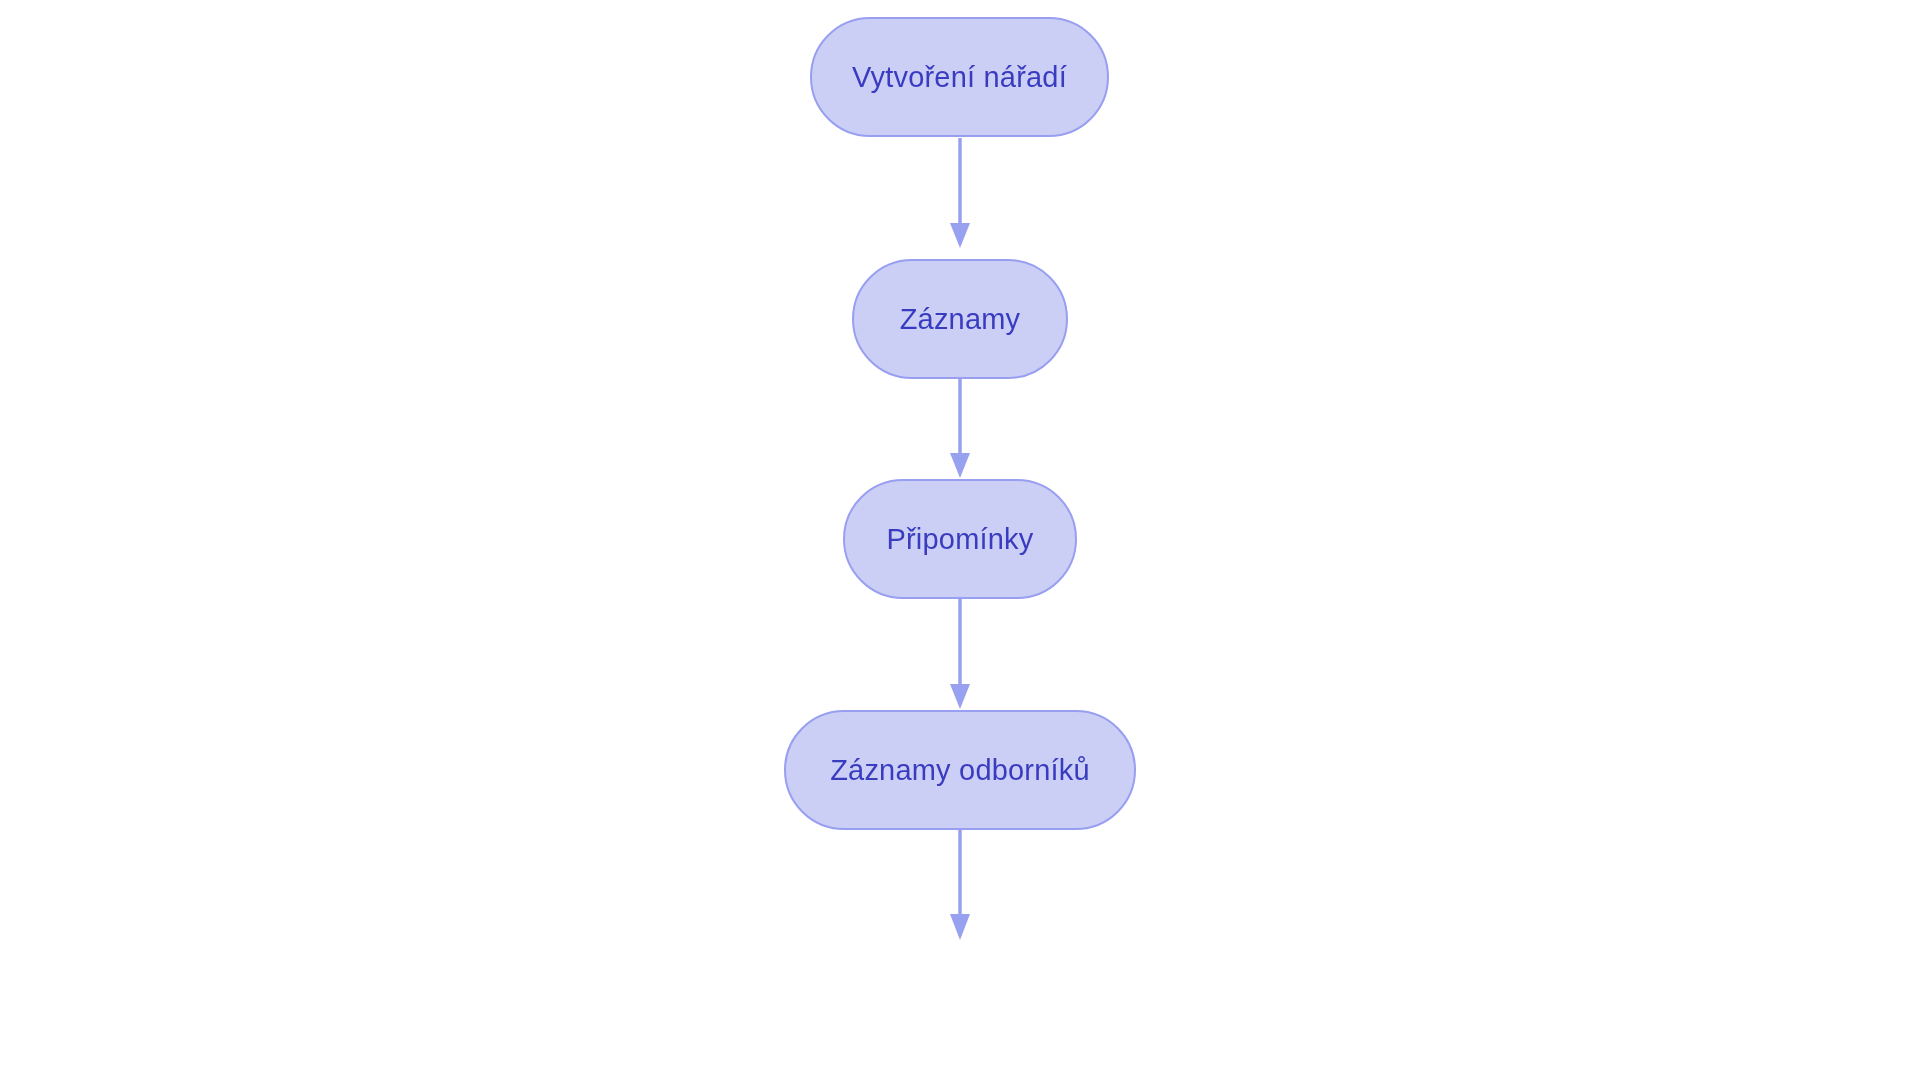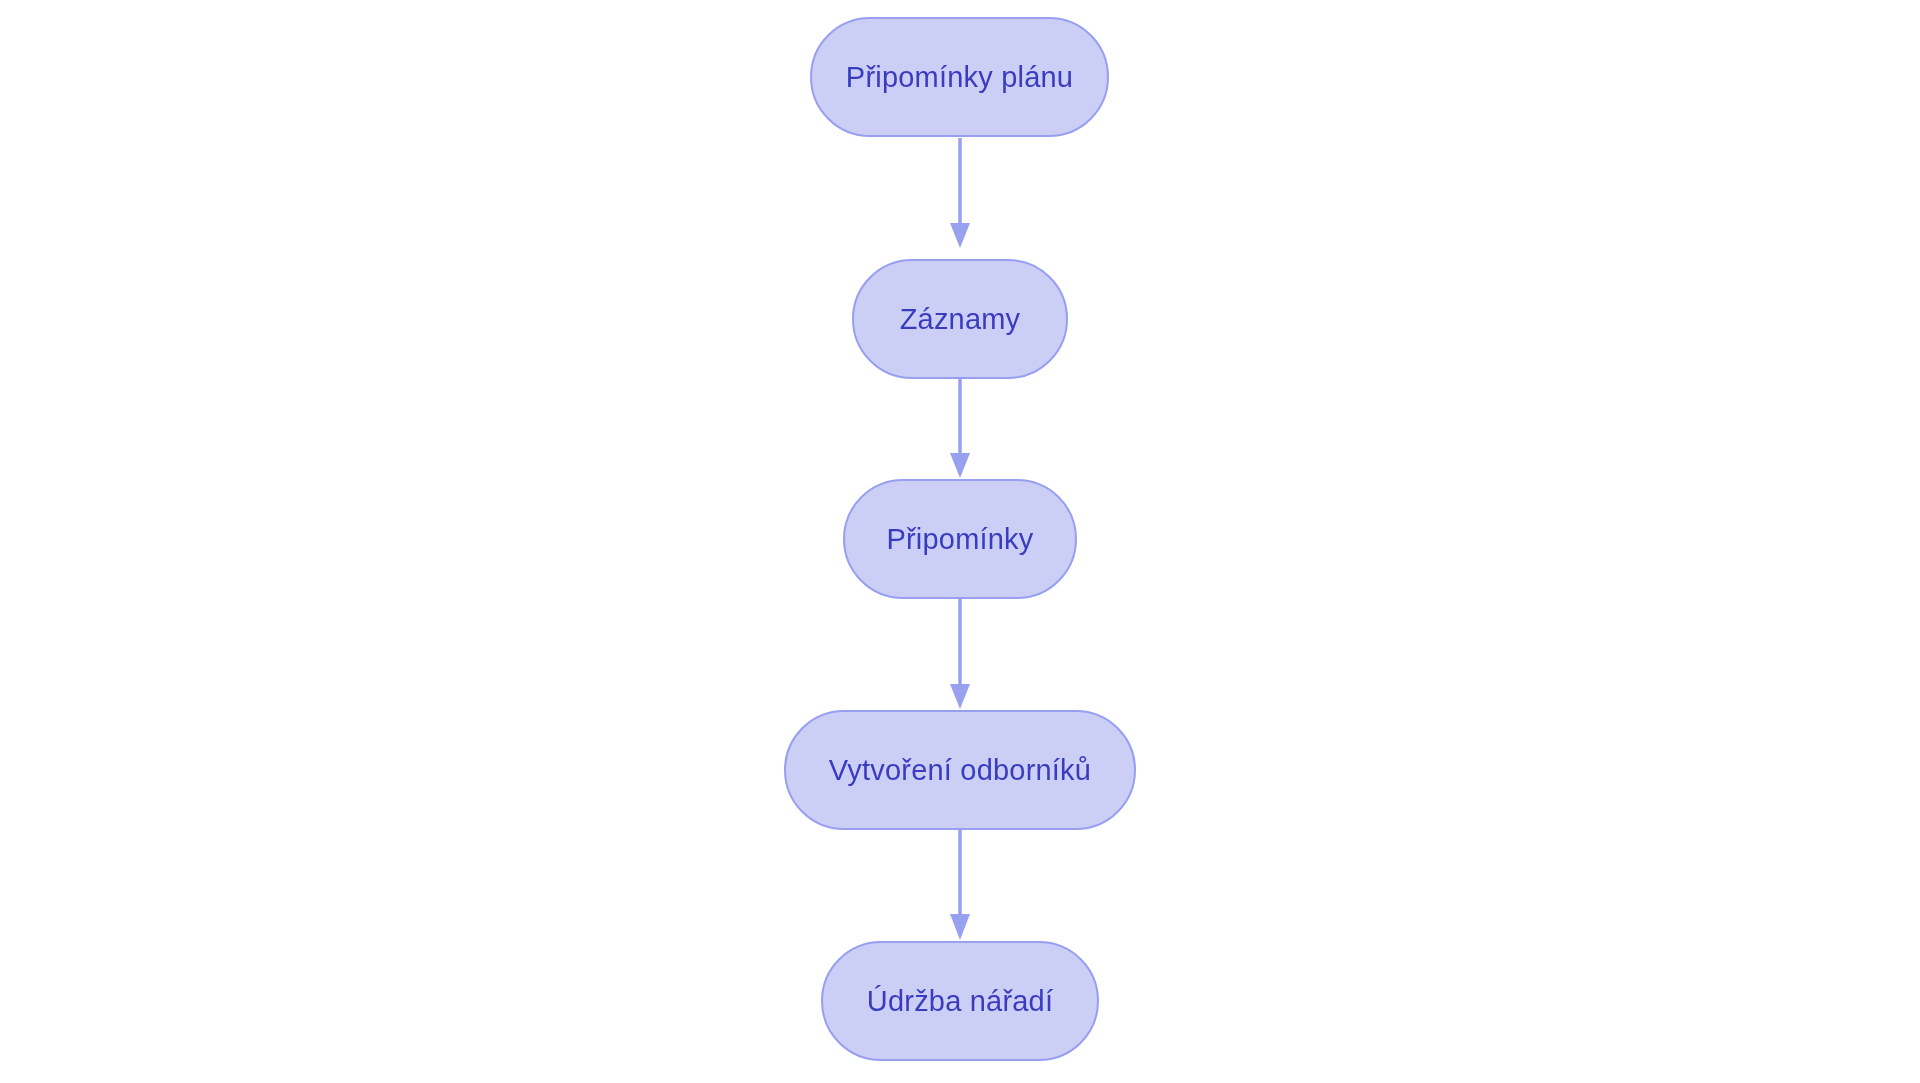--- a/index.html
+++ b/index.html
@@ -70,32 +70,29 @@
       <line class="edge-line" x1="960" y1="599" x2="960" y2="685"></line>
       <polygon class="edge-head" points="950,684 970,684 960,709"></polygon>
     </g>
     <g>
       <line class="edge-line" x1="960" y1="830" x2="960" y2="915"></line>
       <polygon class="edge-head" points="950,914 970,914 960,940"></polygon>
     </g>
   </svg>
 
   <div id="node-0" class="flow-node">
-    <span>Připomínky plánu</span>
+    <span>Vytvoření nářadí</span>
   </div>
 
   <div id="node-1" class="flow-node">
     <span>Záznamy</span>
   </div>
 
   <div id="node-2" class="flow-node">
     <span>Připomínky</span>
   </div>
 
   <div id="node-3" class="flow-node">
-    <span>Vytvoření odborníků</span>
+    <span>Záznamy odborníků</span>
   </div>
 
-  <div id="node-4" class="flow-node">
-    <span>Údržba nářadí</span>
-  </div>
 
 </div>
 
 </body></html>

